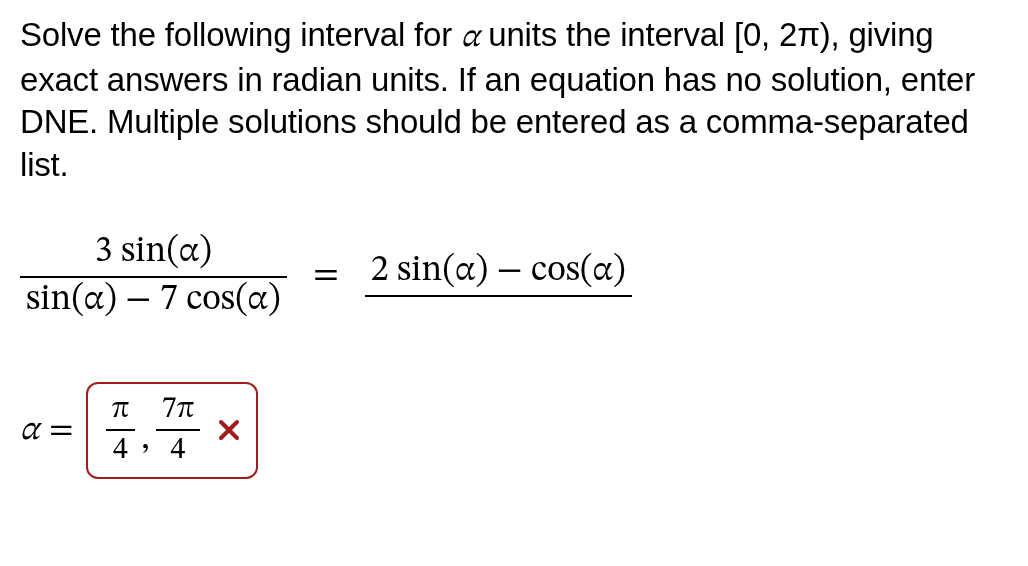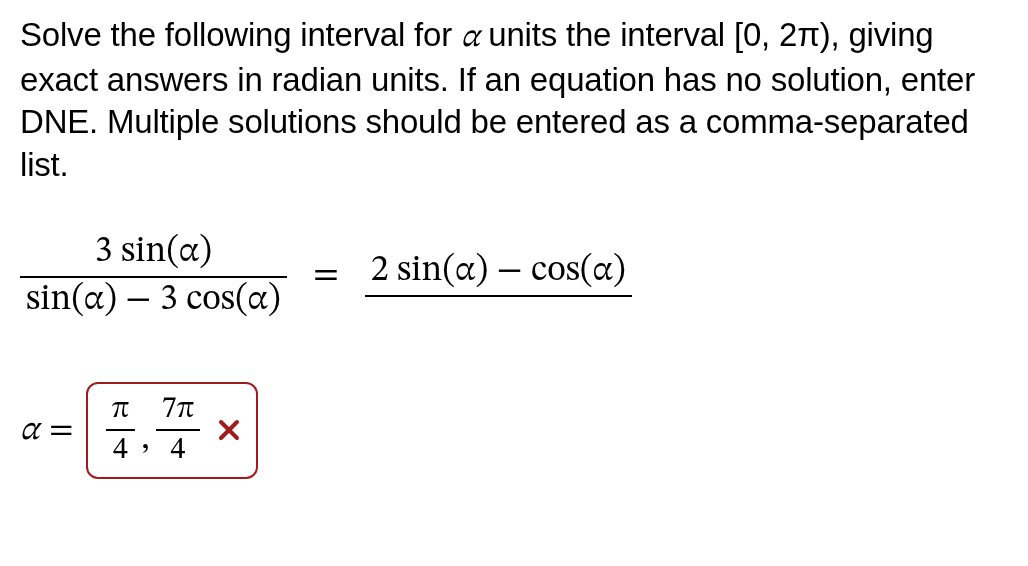--- a/index.html
+++ b/index.html
@@ -103,21 +103,21 @@
 <div class="page">
 
   <div class="stmt">
     <span>Solve the following interval for </span><span class="var">α</span><span> units the interval </span><span class="bracketed">[0, 2π)</span><span>, giving exact answers in radian units. If an equation has no solution, enter DNE. Multiple solutions should be entered as a comma-separated list.</span>
   </div>
 
   <div class="eqrow">
     <span class="frac">
       <span class="num">3 sin(α)</span>
       <span class="bar"></span>
-      <span class="den">sin(α) − 3 cos(α)</span>
+      <span class="den">sin(α) − 7 cos(α)</span>
     </span>
     <span class="eq-sign">=</span>
     <span class="frac">
       <span class="num">2 sin(α) − cos(α)</span>
       <span class="bar"></span>
     </span>
   </div>
 
   <div class="ansrow">
     <span class="ans-label">α</span>

